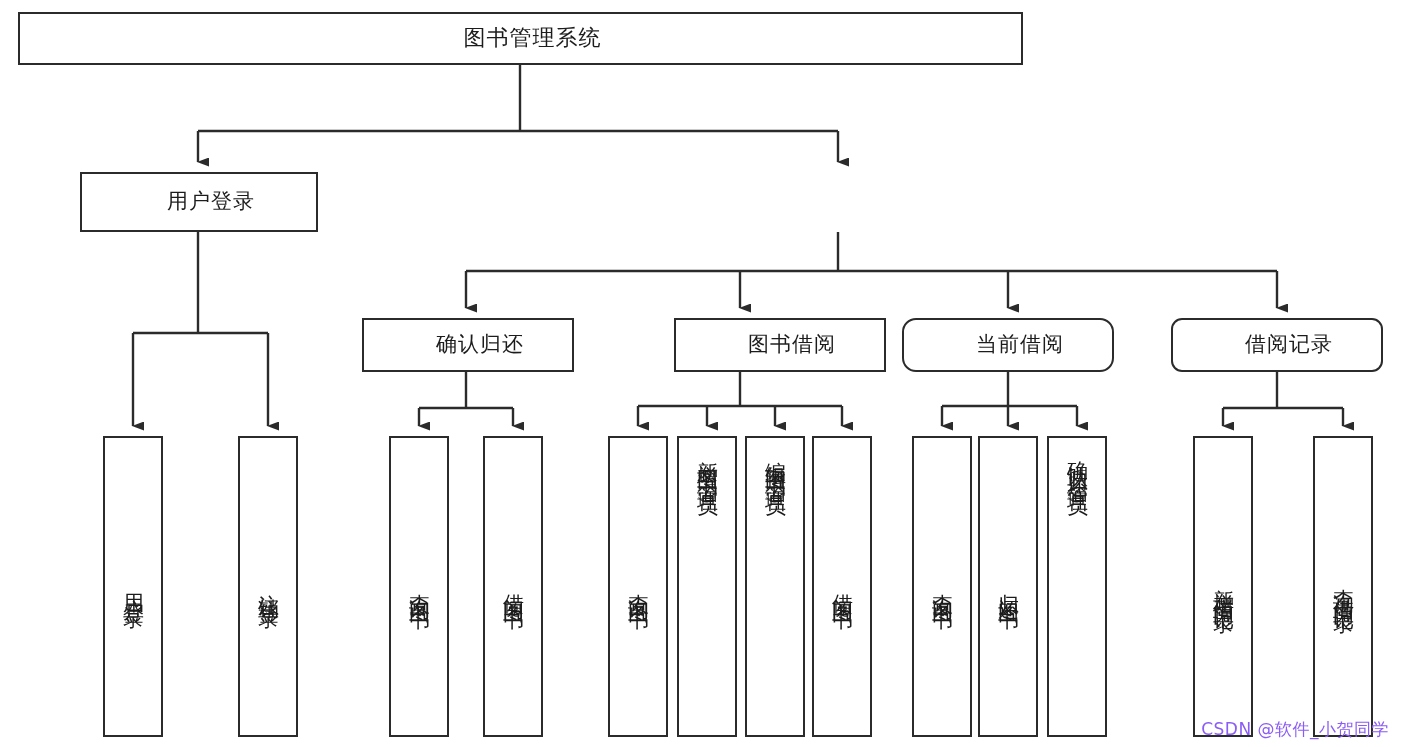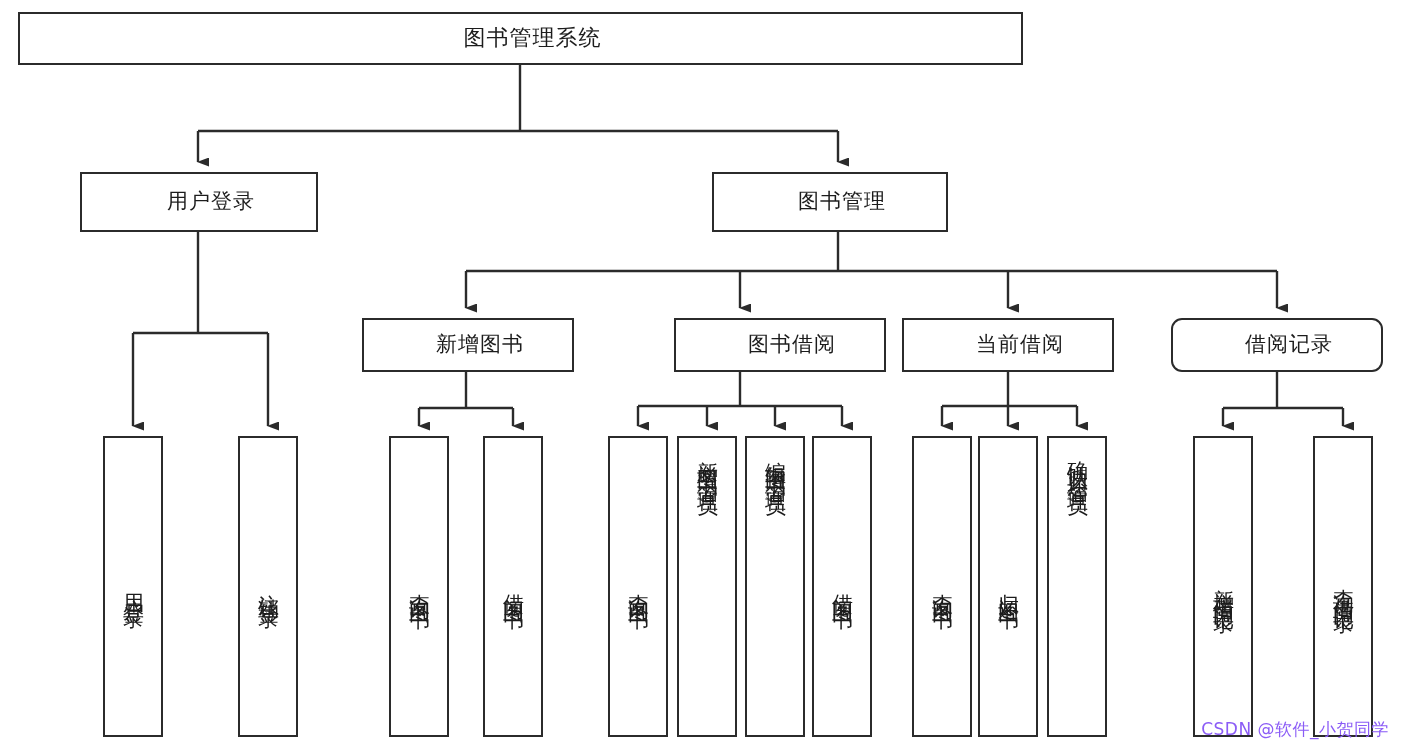--- a/index.html
+++ b/index.html
@@ -117,25 +117,24 @@
       <path d="M1277,372 L1277,408"></path>
       <path d="M1223,408 L1343,408"></path>
       <path d="M1223,408 L1223,426" marker-end="url(#arrow)"></path>
       <path d="M1343,408 L1343,426" marker-end="url(#arrow)"></path>
     </g>
   </svg>
 
   <div class="node horiz root" style="left:18px; top:12px; width:1005px; height:53px;">图书管理系统</div>
 
   <div class="node horiz" style="left:80px; top:172px; width:238px; height:60px;">用户登录</div>
-  <div class="node horiz" style="left:712px; top:172px; width:236px; height:60px;">图书管理</div>
 
-  <div class="node horiz" style="left:362px; top:318px; width:212px; height:54px;">新增图书</div>
+  <div class="node horiz" style="left:362px; top:318px; width:212px; height:54px;">确认归还</div>
   <div class="node horiz" style="left:634px; top:318px; width:212px; height:54px;margin-left:40px;">图书借阅</div>
-  <div class="node horiz" style="left:902px; top:318px; width:212px; height:54px;">当前借阅</div>
+  <div class="node horiz" style="left:902px; top:318px; width:212px; height:54px;border-radius:14px;">当前借阅</div>
   <div class="node horiz" style="left:1171px; top:318px; width:212px; height:54px;border-radius:11px;">借阅记录</div>
 
   <div class="node vert" style="left:103px; top:436px; width:60px; height:301px;">用户登录</div>
   <div class="node vert" style="left:238px; top:436px; width:60px; height:301px;">注销登录</div>
 
   <div class="node vert" style="left:389px; top:436px; width:60px; height:301px;">查询图书</div>
   <div class="node vert" style="left:483px; top:436px; width:60px; height:301px;">借阅图书</div>
 
   <div class="node vert" style="left:608px; top:436px; width:60px; height:301px;">查询图书</div>
   <div class="node vert topfill" style="left:677px; top:436px; width:60px; height:301px;">新增图书（管理员）</div>

